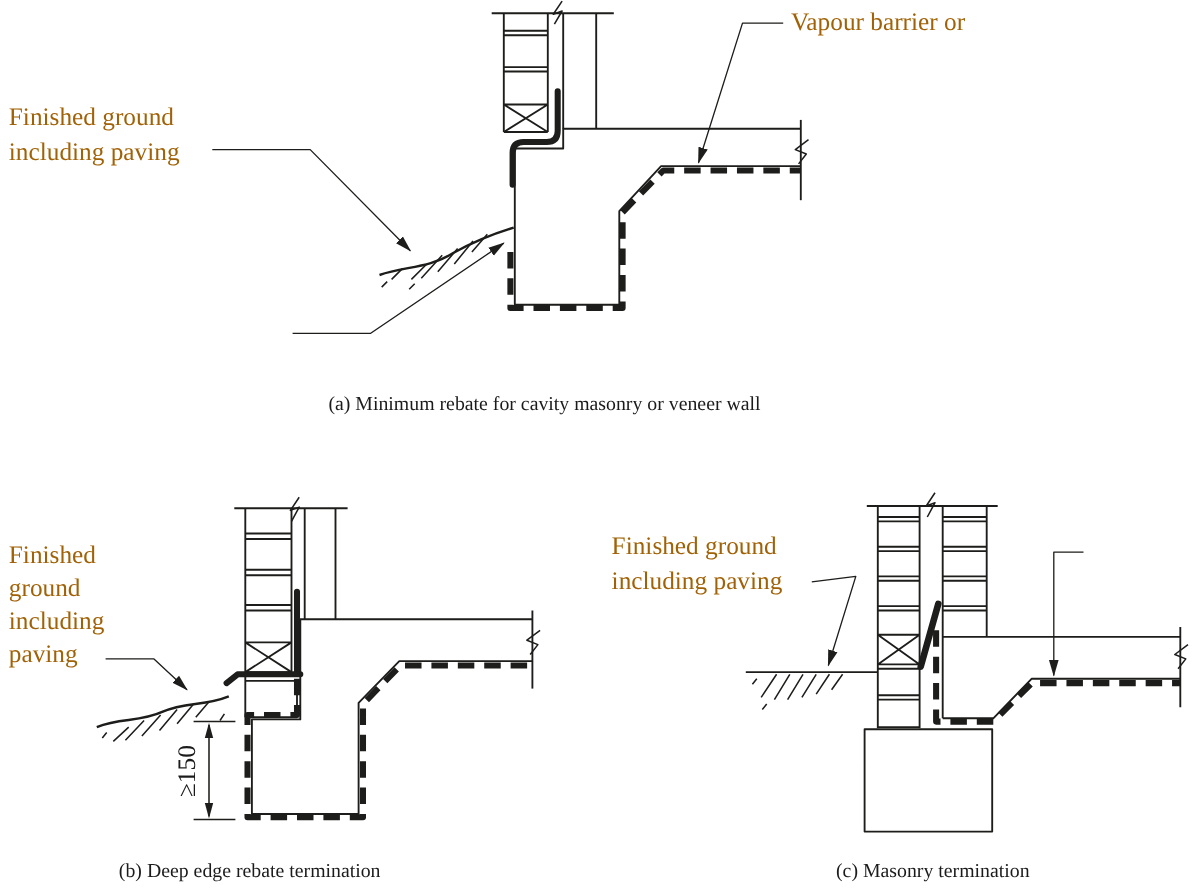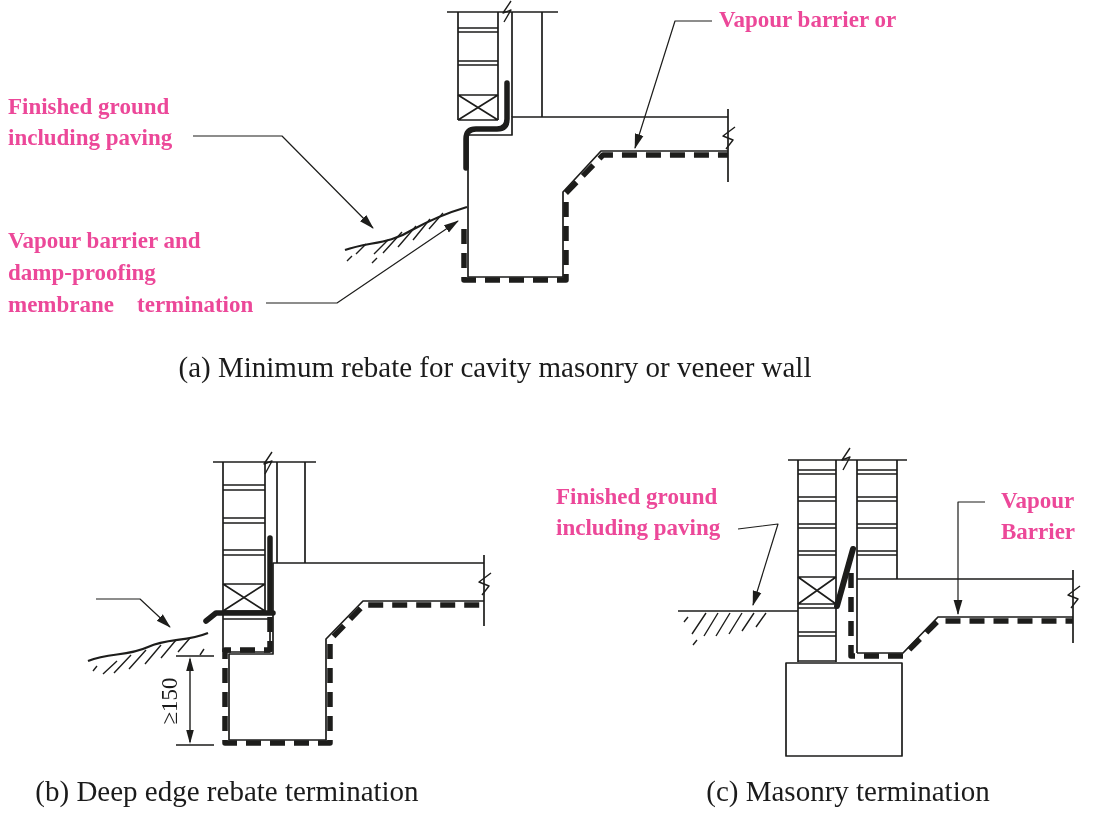--- a/index.html
+++ b/index.html
@@ -11,27 +11,26 @@
     font-family:"Liberation Serif","DejaVu Serif",serif;
     color:#1b1b1b;
     overflow:hidden;
   }
   .stage svg{position:absolute;left:0;top:0;}
   .lbl{
     position:absolute;
     font-size:23px;
     line-height:31px;
     white-space:nowrap;
-    color:#ec4899;
-    font-weight:bold;
+    color:#a16207;
   }
   .lbl.tight{line-height:30px;}
   .cap{
     position:absolute;
-    font-size:29px;
+    font-size:18px;
     line-height:30px;
     text-align:center;
     white-space:nowrap;
     color:#1b1b1b;
   }
   .dim{
     position:absolute;
     left:130px;top:688px;
     width:80px;height:26px;
     font-size:23px;line-height:26px;
@@ -123,38 +122,35 @@
 
   <div class="lbl" style="left:719px;top:4px">
     <div>Vapour barrier or</div>
   </div>
 
   <div class="lbl" style="left:8px;top:91px">
     <div>Finished ground</div>
     <div>including paving</div>
   </div>
 
-  <div class="lbl" style="left:8px;top:225px;line-height:32px">
-    <div>Vapour barrier and</div>
-    <div>damp-proofing</div>
-    <div>membrane &nbsp; &nbsp;termination</div>
-  </div>
 
   <div class="cap" style="left:155px;top:352px;width:680px">(a) Minimum rebate for cavity masonry or veneer wall</div>
 
+  <div class="lbl tight" style="left:8px;top:490px">
+    <div>Finished</div>
+    <div>ground</div>
+    <div>including</div>
+    <div>paving</div>
+  </div>
 
   <div class="dim">≥150</div>
 
   <div class="cap" style="left:27px;top:776px;width:400px">(b) Deep edge rebate termination</div>
 
   <div class="lbl" style="left:556px;top:481px">
     <div>Finished ground</div>
     <div>including paving</div>
   </div>
 
-  <div class="lbl" style="left:1001px;top:485px">
-    <div>Vapour</div>
-    <div>Barrier</div>
-  </div>
 
   <div class="cap" style="left:698px;top:776px;width:300px">(c) Masonry termination</div>
 
 </div>
 
 </body></html>

